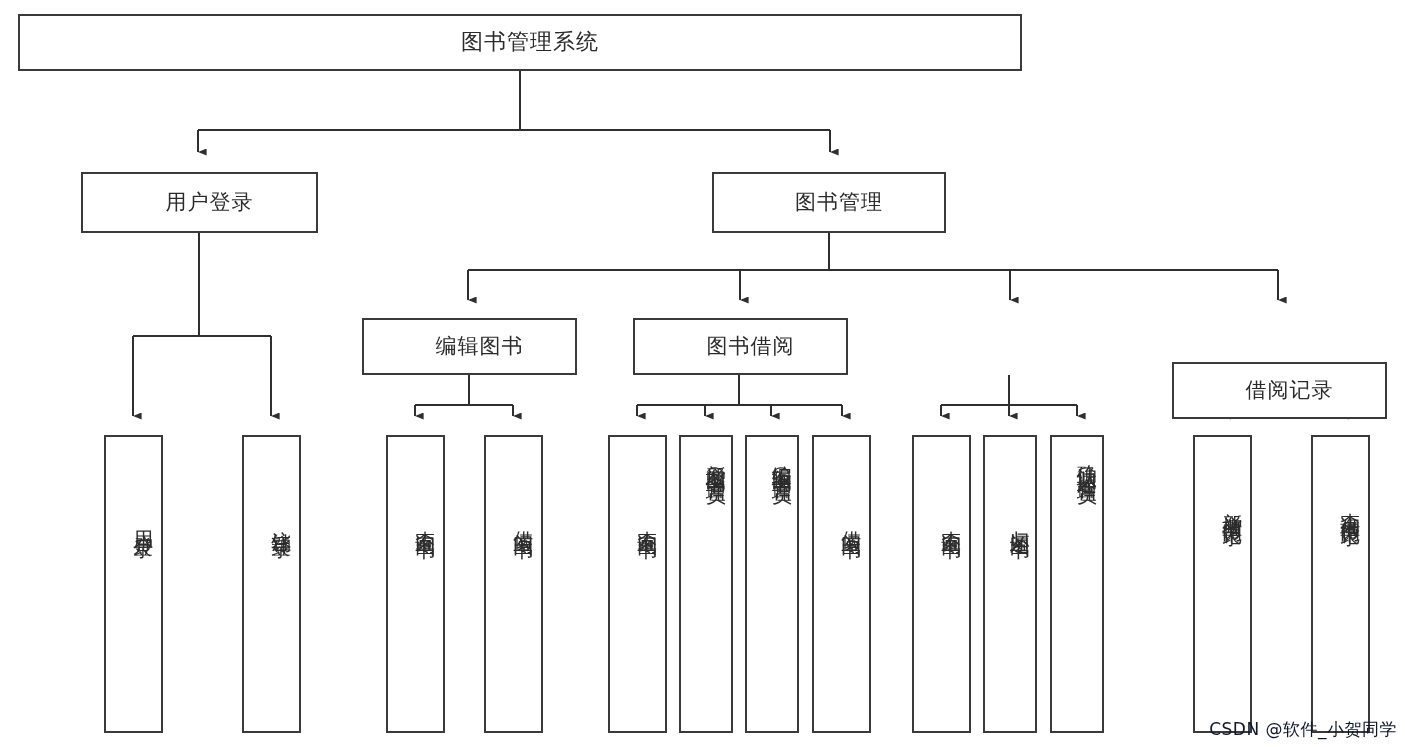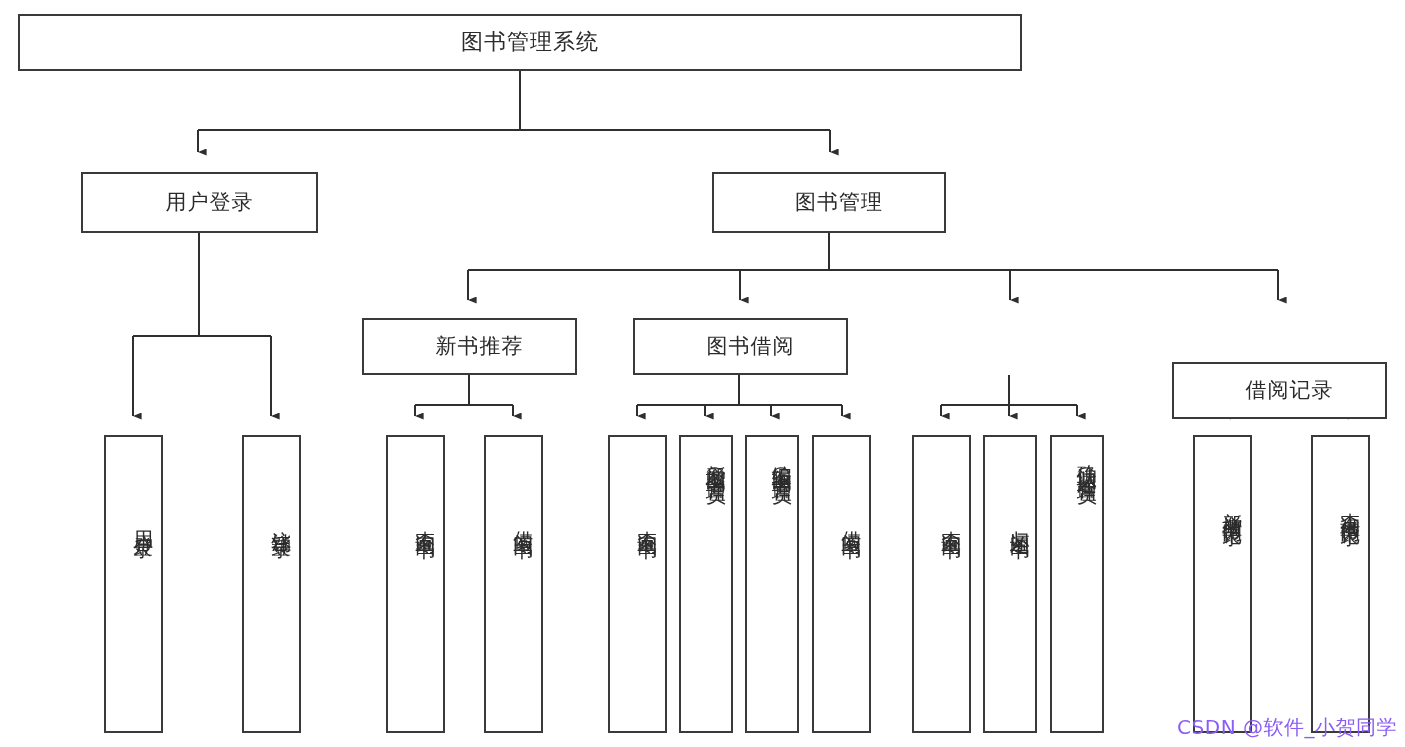--- a/index.html
+++ b/index.html
@@ -69,22 +69,22 @@
     padding-top: 60px;
   }
   .node.leaf.midlow {
     padding-top: 78px;
   }
   
   .watermark {
     position: absolute;
     right: 8px;
     bottom: 6px;
-    font-size: 20px;
-    color: #8b5cf6;
+    font-size: 17px;
+    color: #0f172a;
     white-space: nowrap;
     letter-spacing: 0.5px;
     pointer-events: none;
     font-family: "DejaVu Sans", "Liberation Sans", sans-serif;
   }
 </style>
 </head>
 <body>
 
 <div id="canvas">
@@ -145,21 +145,21 @@
 
   <div class="node horizontal" style="left:81px; top:172px; width:237px; height:61px;">
     <span class="label">用户登录</span>
   </div>
 
   <div class="node horizontal" style="left:712px; top:172px; width:234px; height:61px;">
     <span class="label">图书管理</span>
   </div>
 
   <div class="node horizontal" style="left:362px; top:318px; width:215px; height:57px;">
-    <span class="label">新书推荐</span>
+    <span class="label">编辑图书</span>
   </div>
 
   <div class="node horizontal" style="left:633px; top:318px; width:215px; height:57px;align-items:center;">
     <span class="label">图书借阅</span>
   </div>
 
 
   <div class="node horizontal" style="left:1172px; top:318px; width:215px; height:57px;margin-top:44px;">
     <span class="label">借阅记录</span>
   </div>

